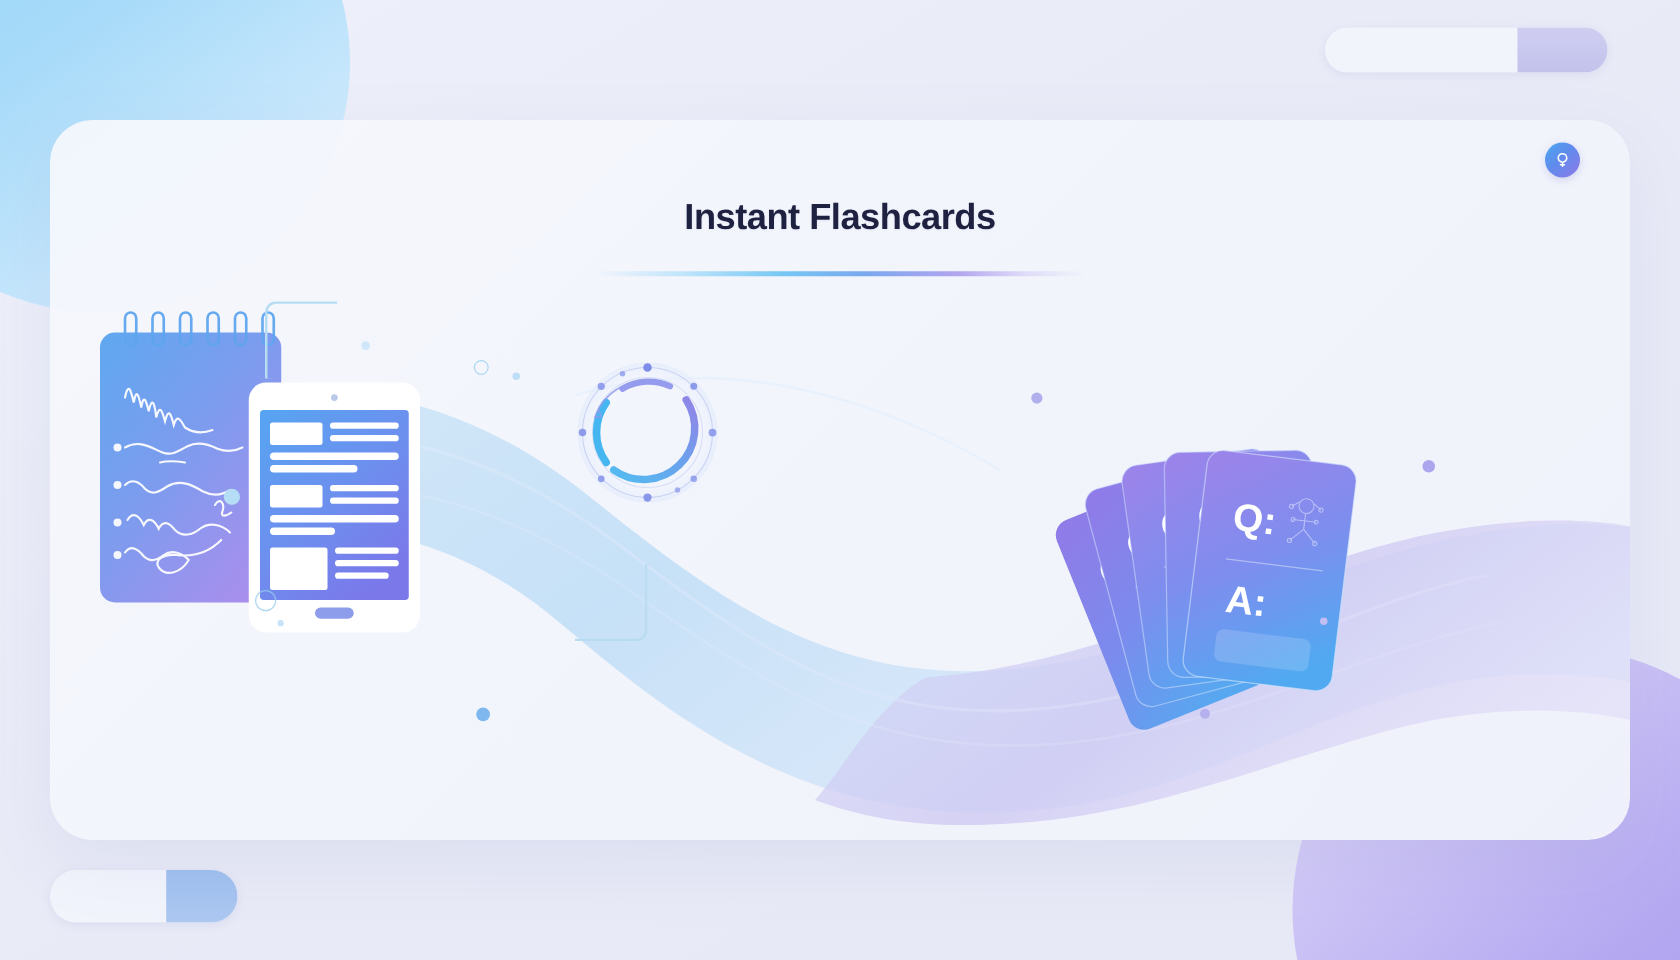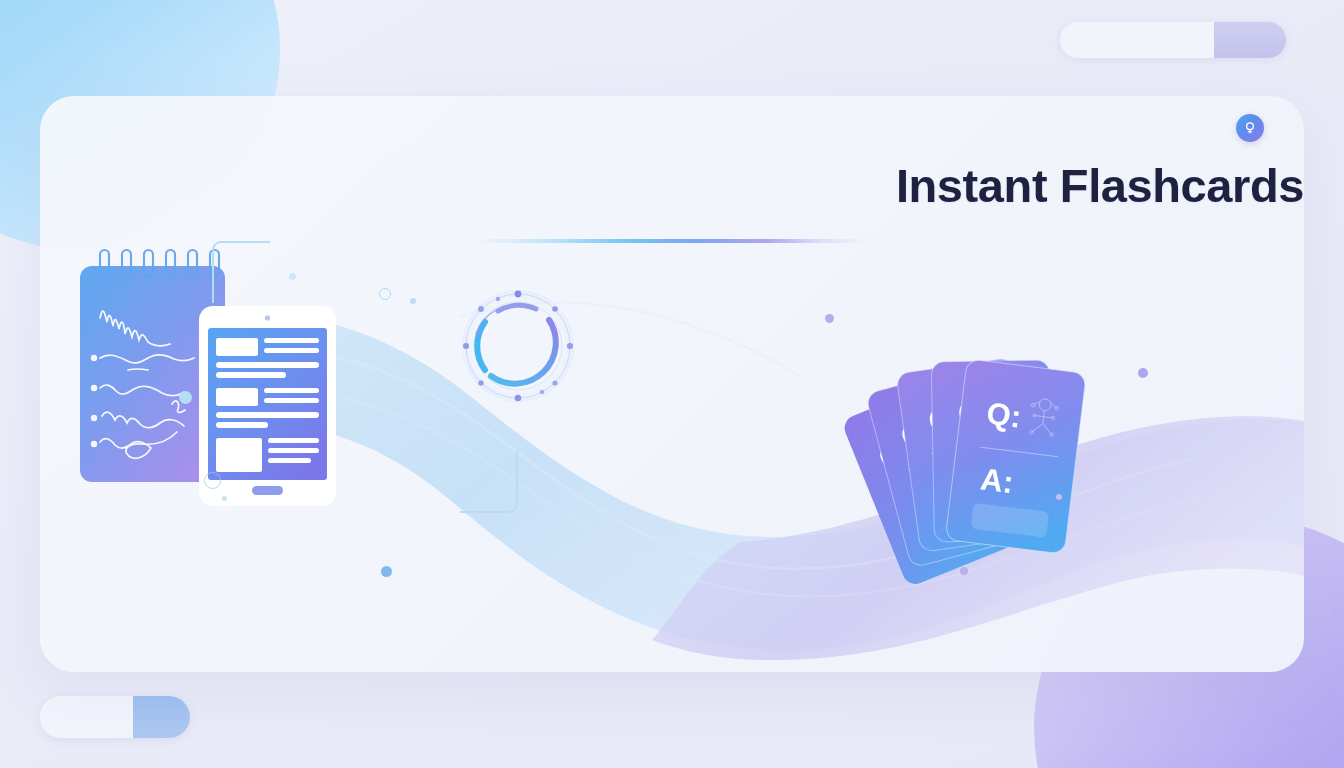--- a/index.html
+++ b/index.html
@@ -51,23 +51,22 @@
   #badge{
     position:absolute; right:40px; top:18px; width:28px; height:28px; border-radius:50%;
     background:linear-gradient(135deg,#4aa8ef 0%,#5f8bec 45%,#8f7ae8 100%);
     display:flex; align-items:center; justify-content:center;
     box-shadow:0 2px 7px rgba(110,120,200,.25);
   }
 
   
   #title-wrap{ position:absolute; left:0; right:0; top:62px; text-align:center; }
   #page-title{
-    font-size:47px; font-weight:bold; color:#1e2240; letter-spacing:-.4px;
+    font-size:29px; font-weight:bold; color:#1e2240; letter-spacing:-.4px;
     text-shadow:0 1px 2px rgba(120,130,190,.13);
-    text-align:right;
   }
   #title-rule{
     margin:26px auto 0; width:392px; height:4px; border-radius:3px;
     background:linear-gradient(90deg,
        rgba(180,220,250,0) 0%, rgba(150,215,250,.55) 18%,
        #76c7f3 38%, #7aa8ee 55%, #b2a5ef 74%,
        rgba(200,192,244,.45) 88%, rgba(210,205,246,0) 100%);
     filter:blur(.3px);
   }
 

